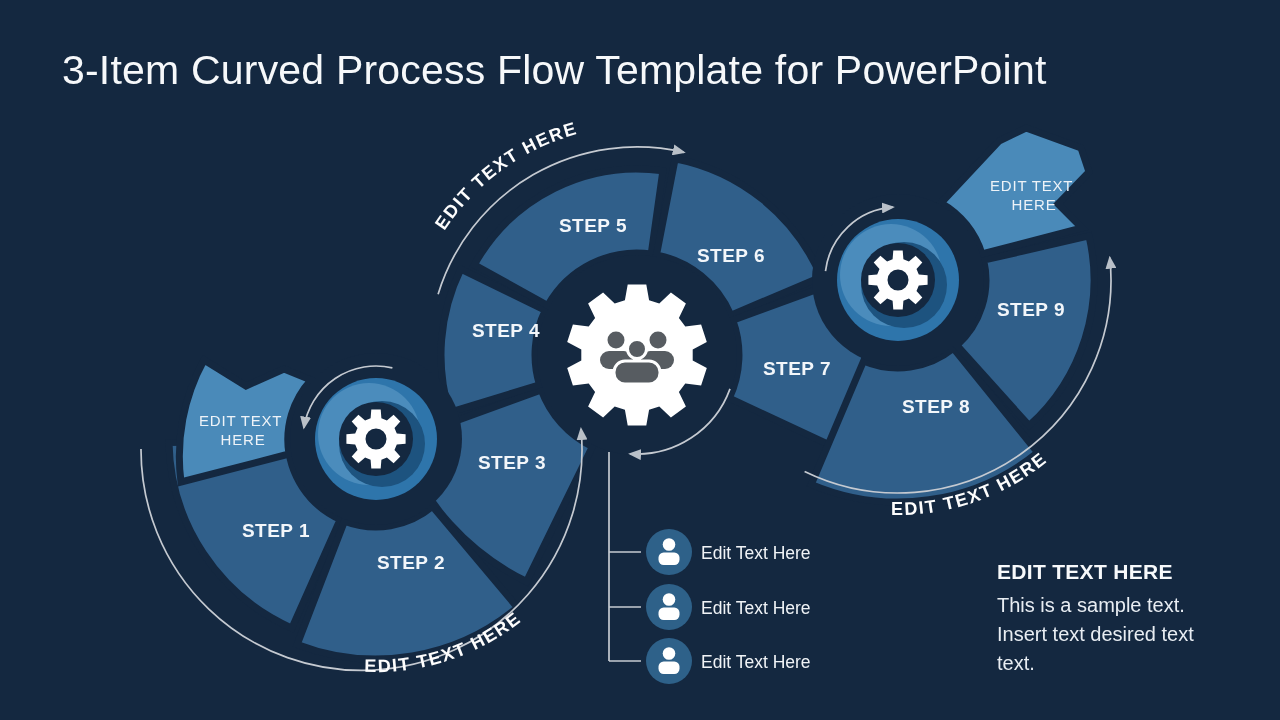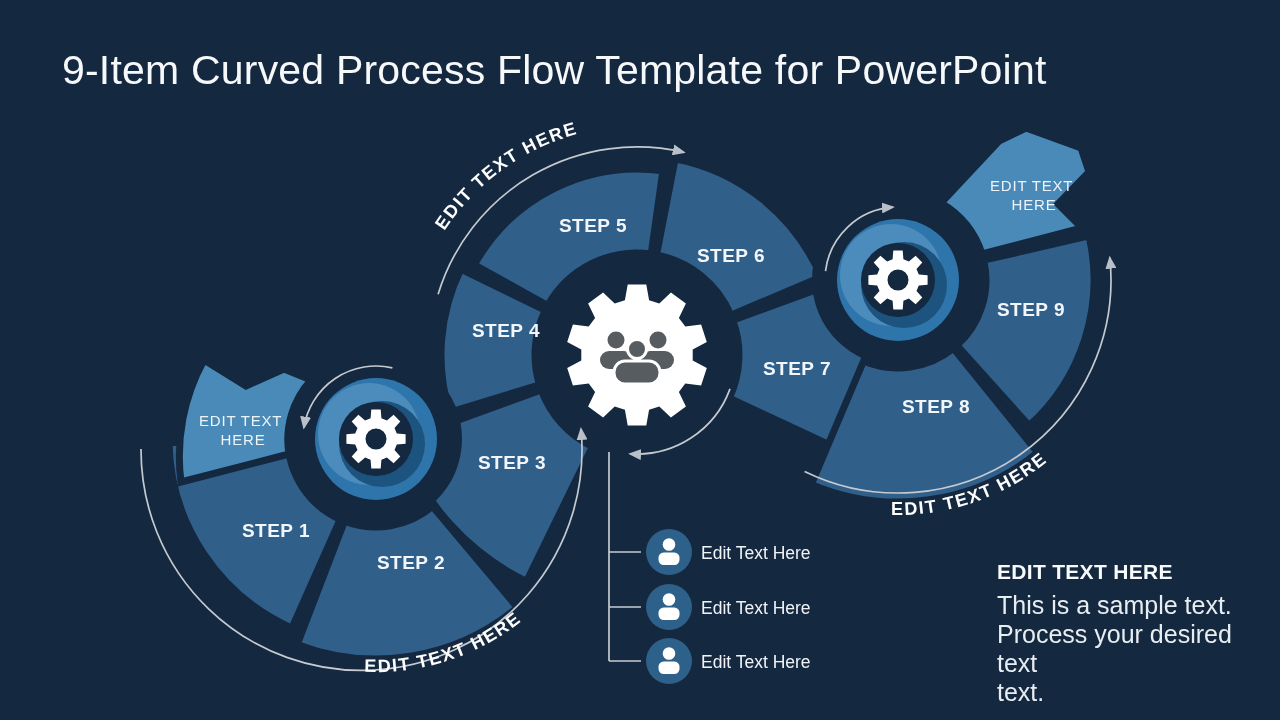--- a/index.html
+++ b/index.html
@@ -12,21 +12,21 @@
   .arrowed{marker-end:url(#arrowhead);}
   .guide{fill:none;stroke:none;}
   .step-label{fill:#f2f6fa;font-size:19px;font-weight:bold;letter-spacing:.5px;text-anchor:middle;}
   .wedge-label{fill:#eef3f8;font-size:15px;letter-spacing:.8px;text-anchor:middle;}
   .curved-label{fill:#fdfdfd;font-size:18px;font-weight:bold;letter-spacing:1.6px;}
   .legend-label{fill:#f0f3f6;font-size:17.5px;}
   .person{fill:#ffffff;}
   #title{position:absolute;left:62px;top:47px;font-size:41px;font-weight:500;color:#f6f8fa;letter-spacing:.2px;white-space:nowrap;}
   #description{position:absolute;left:997px;top:560px;width:250px;color:#e8edf2;}
   #description .heading{font-size:21px;font-weight:bold;letter-spacing:.3px;margin-bottom:7px;color:#f7f9fb;}
-  #description .body-line{font-size:25px;line-height:29px;}
+  #description .body-line{font-size:20px;line-height:29px;}
 </style>
 </head>
 <body>
 
 <div id="slide" style="--bg: #142840; --seg: #305f8a; --hl: #4a8ab9; --hub-base: #2e75ab; --hub-light: #4b8cbc; --hub-dark: #1d537f; --arc: #c5cad1; --people: #575c61; --legend-c: #2e6189;">
 
   <svg id="diagram" width="1280" height="720" viewBox="0 0 1280 720">
     <defs>
       <marker id="arrowhead" markerUnits="userSpaceOnUse" markerWidth="13" markerHeight="11" refX="11" refY="5.5" orient="auto">
         <path d="M0,0 L13,5.5 L0,11 Z" fill="#b9c0c8"></path>
@@ -145,22 +145,22 @@
       <textPath href="#guide-top" startOffset="50%" text-anchor="middle" xlink:href="#guide-top">EDIT TEXT HERE</textPath>
     </text>
     <text class="curved-label">
       <textPath href="#guide-bl" startOffset="50%" text-anchor="middle" xlink:href="#guide-bl">EDIT TEXT HERE</textPath>
     </text>
     <text class="curved-label">
       <textPath href="#guide-br" startOffset="50%" text-anchor="middle" xlink:href="#guide-br">EDIT TEXT HERE</textPath>
     </text>
   </svg>
 
-  <div id="title">9-Item Curved Process Flow Template for PowerPoint</div>
+  <div id="title">3-Item Curved Process Flow Template for PowerPoint</div>
 
   <div id="description">
     <div class="heading">EDIT TEXT HERE</div>
     <div class="body-line">This is a sample text.</div>
-    <div class="body-line">Process your desired text</div>
+    <div class="body-line">Insert text desired text</div>
     <div class="body-line">text.</div>
   </div>
 
 </div>
 
 </body></html>

